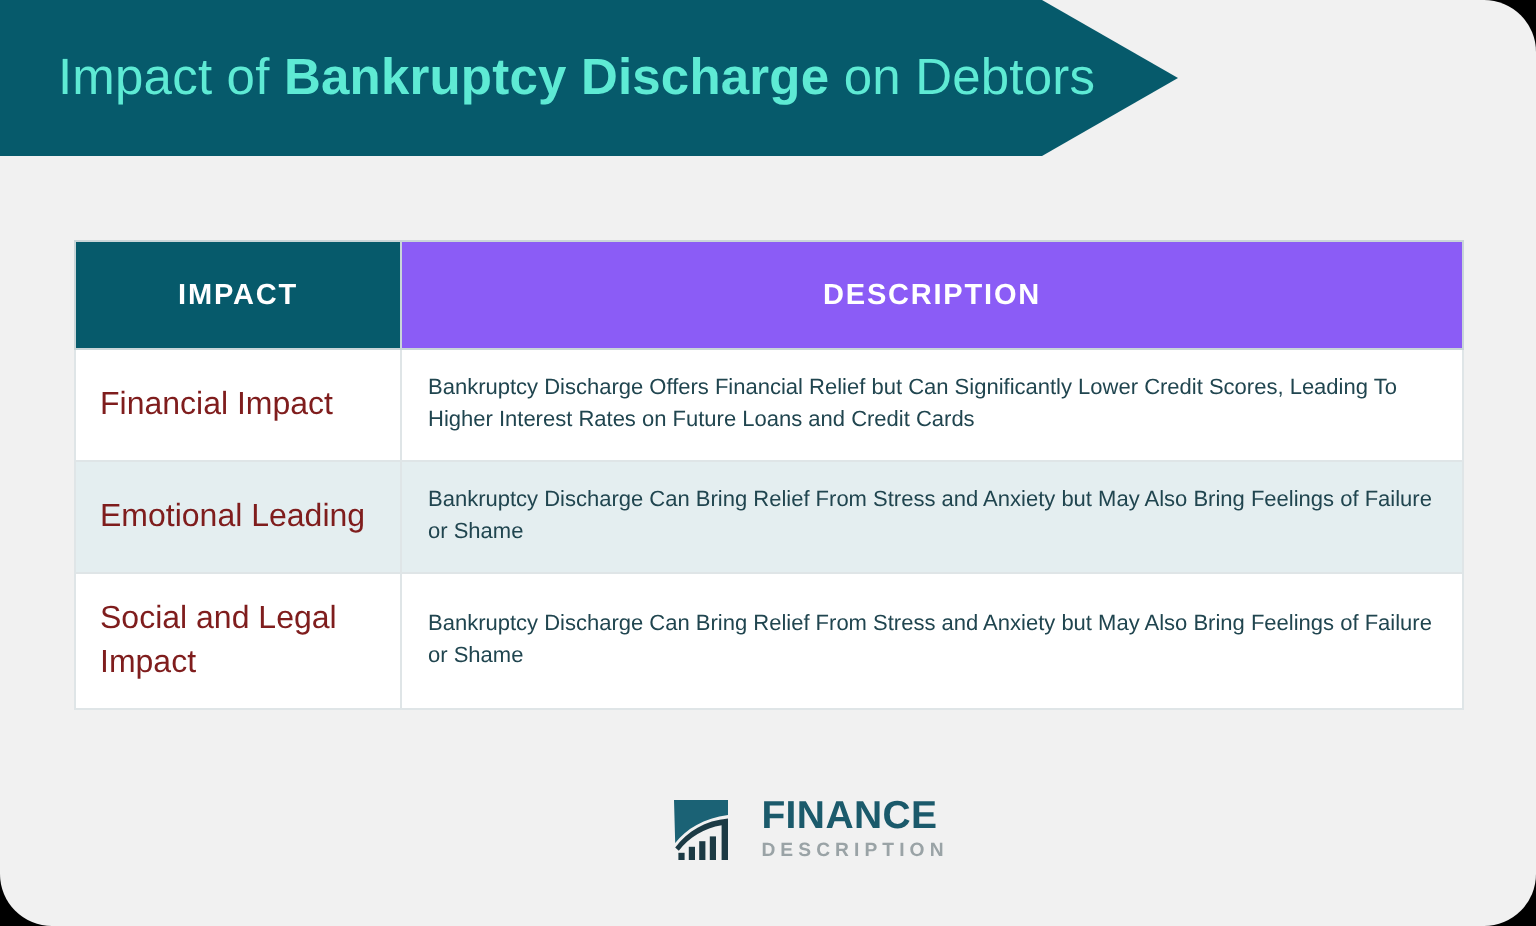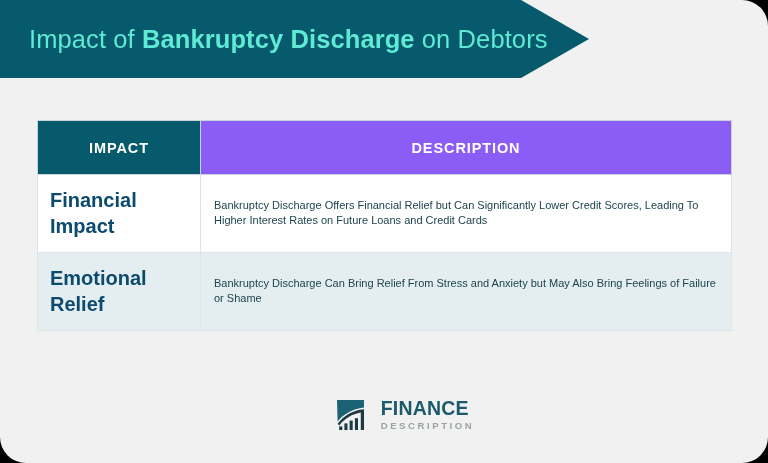--- a/index.html
+++ b/index.html
@@ -82,24 +82,24 @@
     border: 1px solid #dfe5e7;
     vertical-align: middle;
     color: #20404c;
   }
   tbody tr.row-odd  td { background: #ffffff; }
   tbody tr.row-even td { background: #e4eef0; }
 
   td.col-impact {
     text-align: left;
     padding: 12px 10px 12px 12px;
-    font-size: 20px;
-    font-weight: 700;
+    font-size: 16px;
+    font-weight: 400;
     line-height: 1.32;
-    color: #0c4a6e;
+    color: #7f1d1d;
   }
   td.col-desc {
     text-align: left;
     padding: 12px 14px 12px 13px;
     font-size: 11px;
     font-weight: 400;
     line-height: 1.42;
     color: #20454f;
   }
 
@@ -159,21 +159,25 @@
           <th class="head-impact">IMPACT</th>
           <th class="head-desc">DESCRIPTION</th>
         </tr>
       </thead>
       <tbody>
         <tr class="row-odd">
           <td class="col-impact">Financial Impact</td>
           <td class="col-desc">Bankruptcy Discharge Offers Financial Relief but Can Significantly Lower Credit Scores, Leading To Higher Interest Rates on Future Loans and Credit Cards</td>
         </tr>
         <tr class="row-even">
-          <td class="col-impact">Emotional Relief</td>
+          <td class="col-impact">Emotional Leading</td>
+          <td class="col-desc">Bankruptcy Discharge Can Bring Relief From Stress and Anxiety but May Also Bring Feelings of Failure or Shame</td>
+        </tr>
+        <tr class="row-odd">
+          <td class="col-impact">Social and Legal Impact</td>
           <td class="col-desc">Bankruptcy Discharge Can Bring Relief From Stress and Anxiety but May Also Bring Feelings of Failure or Shame</td>
         </tr>
       </tbody>
     </table>
   </div>
 
   <div class="logo">
     <svg class="logo-mark" viewBox="0 0 40 34">
 
       <path d="M3 2 H30 V9.5 C18 11 9 16.5 3.6 23.5 Z" fill="#1b6275"></path>

